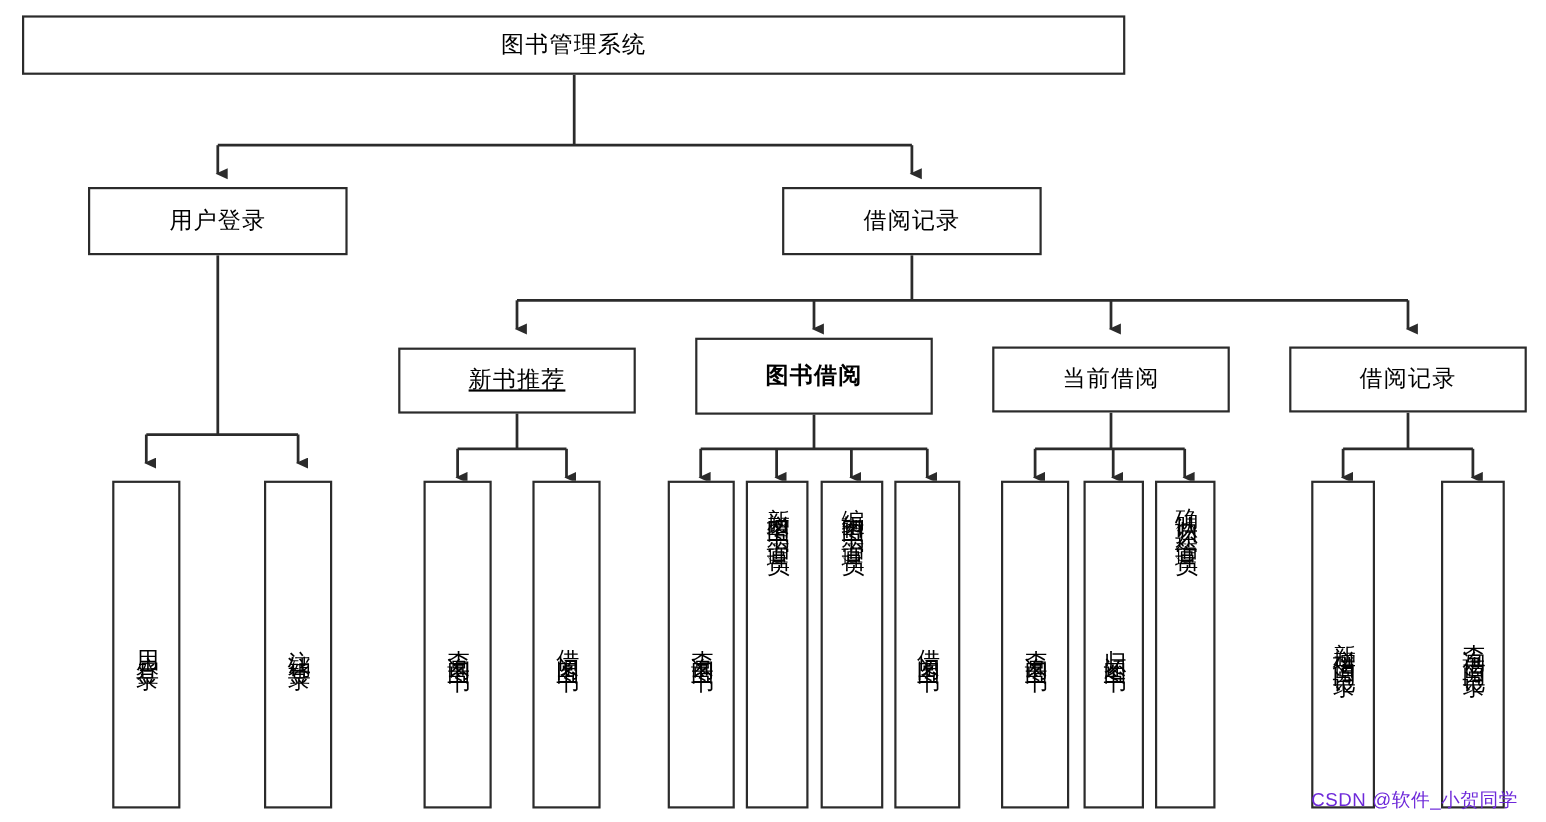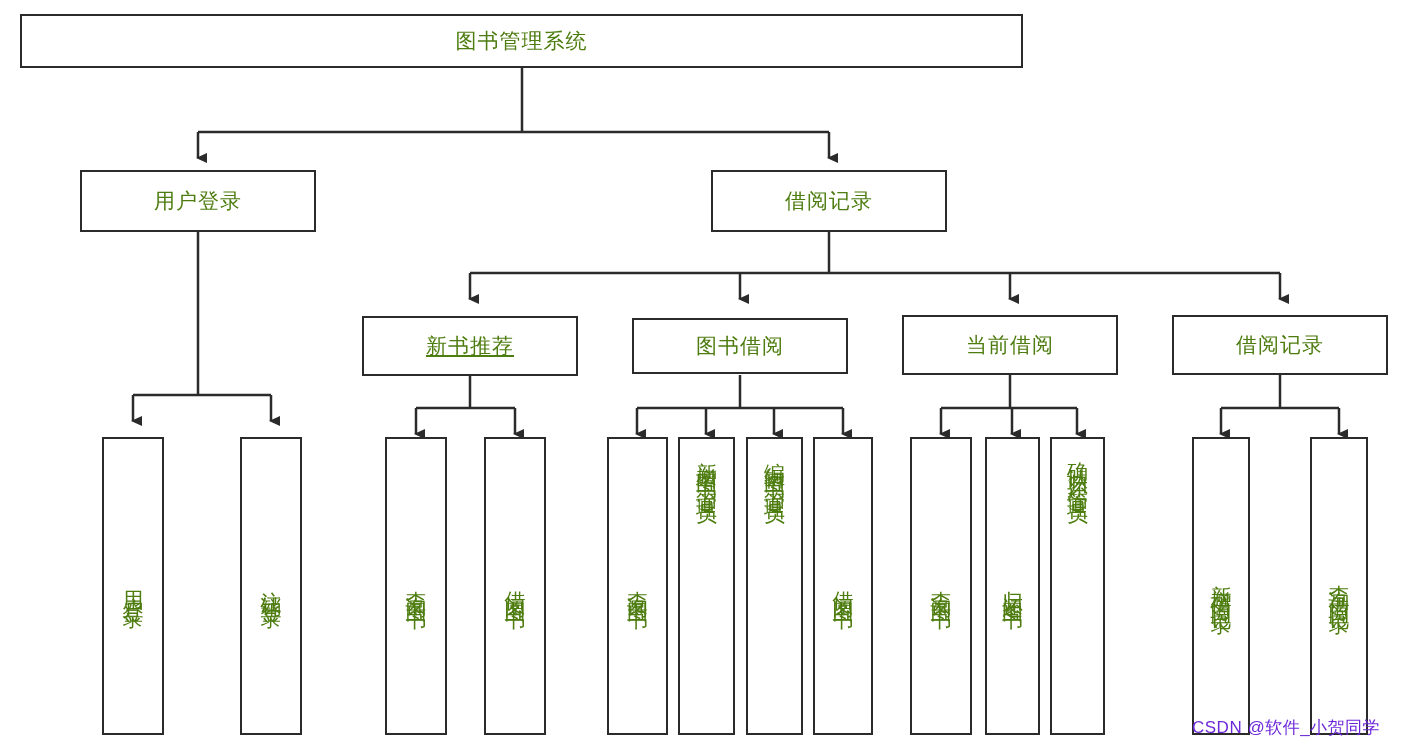--- a/index.html
+++ b/index.html
@@ -27,21 +27,21 @@
     pointer-events: none;
   }
   .node {
     position: absolute;
     box-sizing: border-box;
     background: #ffffff;
     border: 2px solid #2b2b2b;
     display: flex;
     align-items: center;
     justify-content: center;
-    color: #4d7c0f;
+    color: #000000;
     z-index: 3;
   }
   .node.root,
   .node.l1,
   .node.l2 {
     font-size: 21px;
     letter-spacing: 1px;
     line-height: 1.2;
   }
   .node.leaf {
@@ -116,21 +116,21 @@
         <path d="M 1339 408 L 1339 434" marker-end="url(#arrow)"></path>
       </g>
   </svg>
 
   <div class="node root" style="left: 20px; top: 14px; width: 1003px; height: 54px;">图书管理系统</div>
 
   <div class="node l1" style="left: 80px; top: 170px; width: 236px; height: 62px;">用户登录</div>
   <div class="node l1" style="left: 711px; top: 170px; width: 236px; height: 62px;">借阅记录</div>
 
   <div class="node l2" style="left: 362px; top: 316px; width: 216px; height: 60px; text-decoration: underline;">新书推荐</div>
-  <div class="node l2" style="left: 632px; top: 318px; width: 216px; height: 56px;">图书借阅</div>
+  <div class="node l2" style="left: 632px; top: 307px; width: 216px; height: 70px; font-weight: bold;">图书借阅</div>
   <div class="node l2" style="left: 902px; top: 315px; width: 216px; height: 60px;">当前借阅</div>
   <div class="node l2" style="left: 1172px; top: 315px; width: 216px; height: 60px;">借阅记录</div>
 
   <div class="node leaf center-text" style="left: 102px; top: 437px; width: 62px; height: 298px;">用户登录</div>
   <div class="node leaf center-text" style="left: 240px; top: 437px; width: 62px; height: 298px;">注销登录</div>
   <div class="node leaf center-text" style="left: 385px; top: 437px; width: 62px; height: 298px;">查询图书</div>
   <div class="node leaf center-text" style="left: 484px; top: 437px; width: 62px; height: 298px;">借阅图书</div>
   <div class="node leaf center-text" style="left: 607px; top: 437px; width: 61px; height: 298px;">查询图书</div>
   <div class="node leaf" style="left: 678px; top: 437px; width: 57px; height: 298px;">新增图书（管理员）</div>
   <div class="node leaf" style="left: 746px; top: 437px; width: 57px; height: 298px;">编辑图书（管理员）</div>

